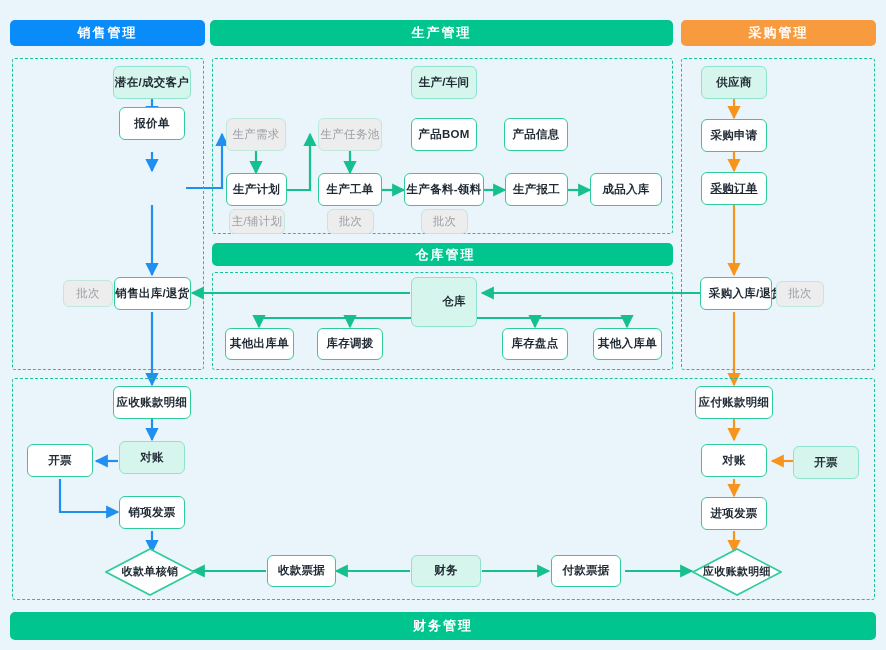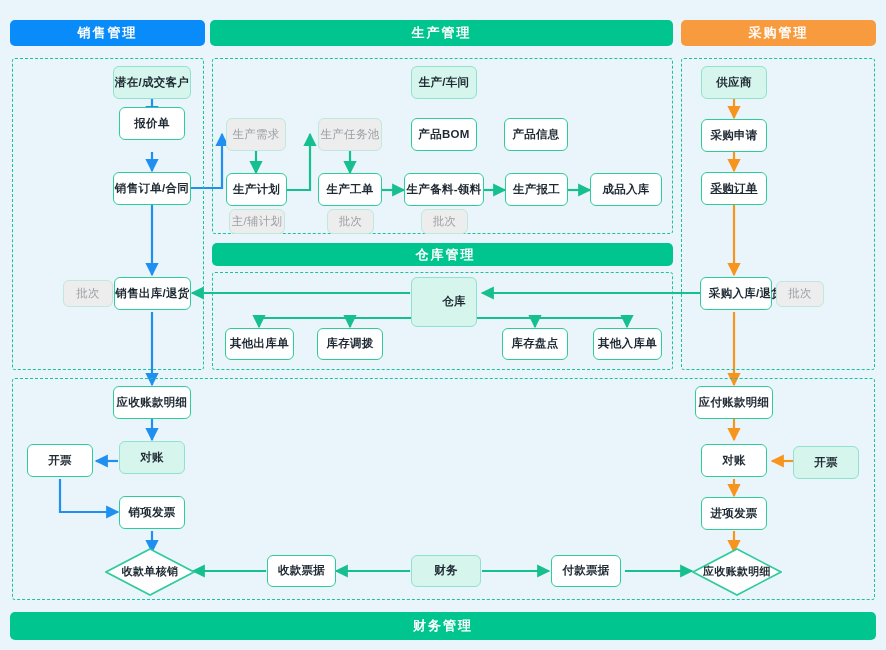--- a/index.html
+++ b/index.html
@@ -143,21 +143,20 @@
   <div class="bar bar-green" style="left:10px;top:612px;width:866px;height:28px;">财务管理</div>
 
   <div class="frame" style="left:12px;top:58px;width:192px;height:312px;"></div>
   <div class="frame" style="left:212px;top:58px;width:461px;height:176px;"></div>
   <div class="frame" style="left:681px;top:58px;width:194px;height:312px;"></div>
   <div class="frame" style="left:212px;top:272px;width:461px;height:98px;"></div>
   <div class="frame" style="left:12px;top:378px;width:863px;height:222px;"></div>
 
   <div class="node n-mint" style="left:113px;top:66px;width:78px;height:33px;">潜在/成交客户</div>
   <div class="node n-white" style="left:119px;top:107px;width:66px;height:33px;">报价单</div>
-  <div class="node n-white" style="left:113px;top:172px;width:78px;height:33px;">销售订单/合同</div>
   <div class="node n-grey" style="left:63px;top:280px;width:50px;height:27px;">批次</div>
   <div class="node n-white" style="left:114px;top:277px;width:77px;height:33px;">销售出库/退货</div>
 
   <div class="node n-mint" style="left:411px;top:66px;width:66px;height:33px;">生产/车间</div>
   <div class="node n-grey" style="left:226px;top:118px;width:60px;height:33px;">生产需求</div>
   <div class="node n-grey" style="left:318px;top:118px;width:64px;height:33px;">生产任务池</div>
   <div class="node n-white" style="left:411px;top:118px;width:66px;height:33px;">产品BOM</div>
   <div class="node n-white" style="left:504px;top:118px;width:64px;height:33px;">产品信息</div>
   <div class="node n-white" style="left:226px;top:173px;width:61px;height:33px;">生产计划</div>
   <div class="node n-white" style="left:318px;top:173px;width:64px;height:33px;">生产工单</div>

